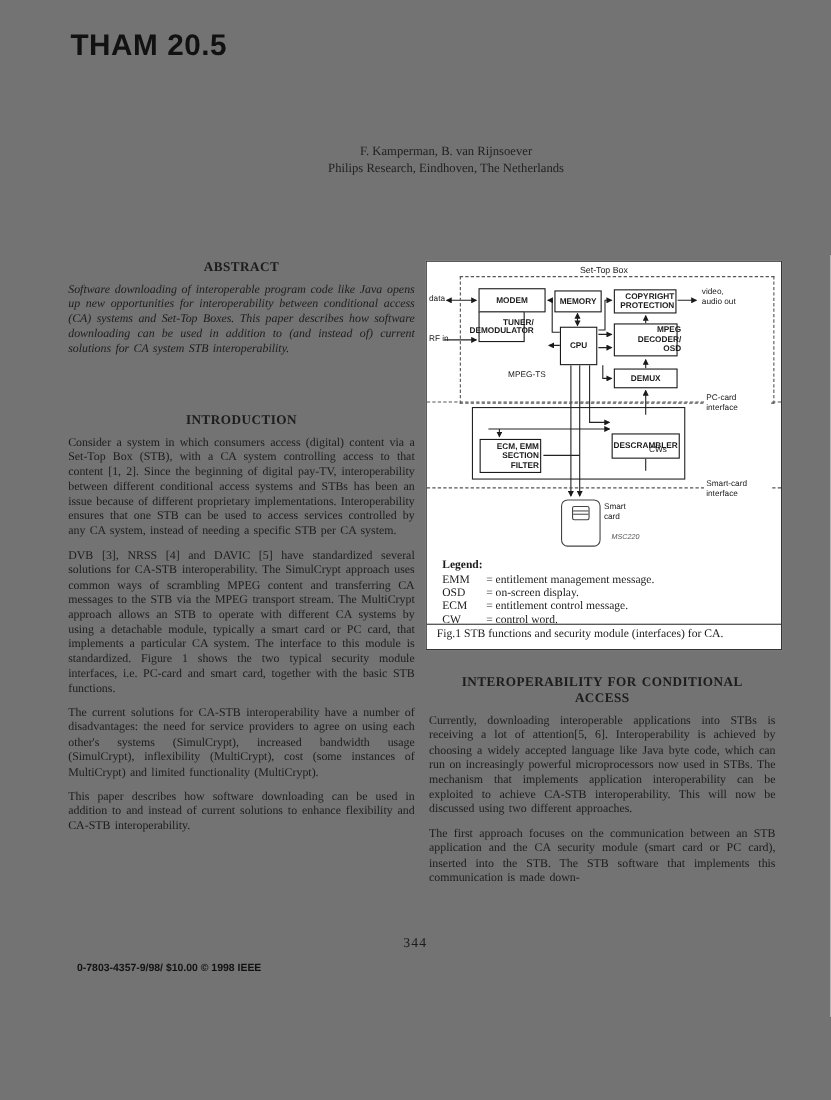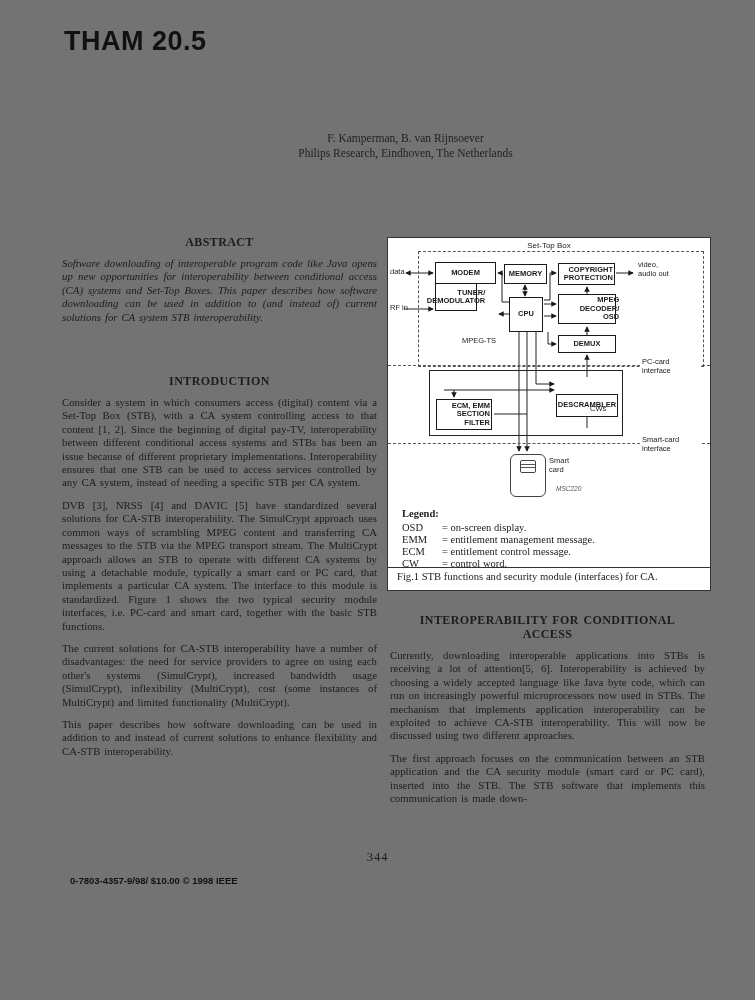--- a/index.html
+++ b/index.html
@@ -162,26 +162,26 @@
     <div class="fig-abs fig-label" style="left:2px;top:66px;">RF in</div>
     <div class="fig-abs fig-label" style="left:72px;top:99px;width:38px;text-align:center;">MPEG-TS</div>
     <div class="fig-abs fig-label" style="left:250px;top:23px;width:36px;">video, audio out</div>
     <div class="fig-abs fig-label" style="left:202px;top:167px;">CWs</div>
     <div class="fig-abs fig-label" style="left:161px;top:219px;width:32px;">Smart card</div>
     <div class="fig-abs drawing-id" style="left:168px;top:247px;">MSC220</div>
 
     <div class="fig-abs legend">
       <div class="legend-heading">Legend:</div>
       <div class="legend-row">
+        <span class="legend-term">EMM</span>
+        <span>= entitlement management message.</span>
+      </div>
+      <div class="legend-row">
         <span class="legend-term">OSD</span>
         <span>= on-screen display.</span>
-      </div>
-      <div class="legend-row">
-        <span class="legend-term">EMM</span>
-        <span>= entitlement management message.</span>
       </div>
       <div class="legend-row">
         <span class="legend-term">ECM</span>
         <span>= entitlement control message.</span>
       </div>
       <div class="legend-row">
         <span class="legend-term">CW</span>
         <span>= control word.</span>
       </div>
     </div>

